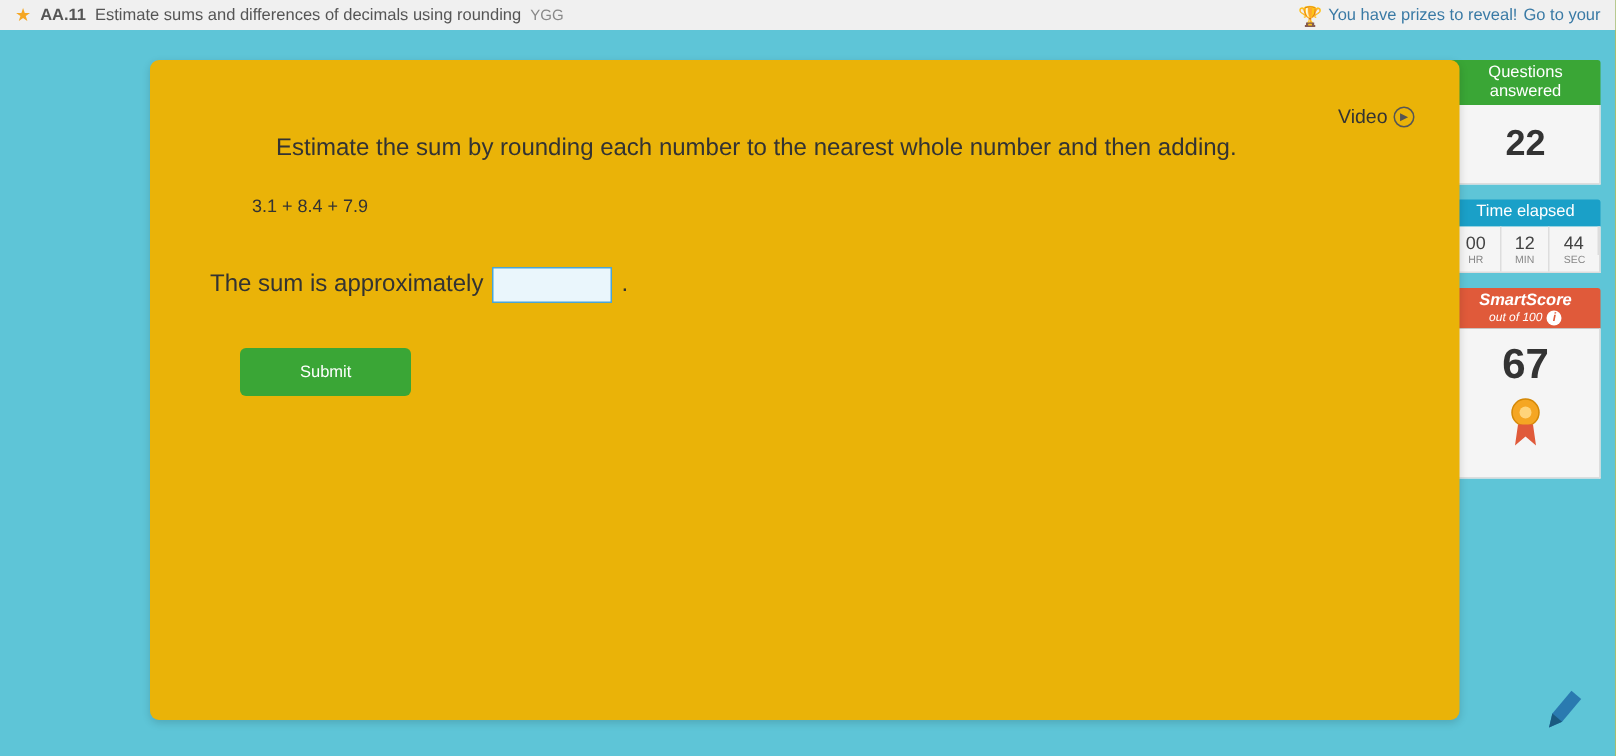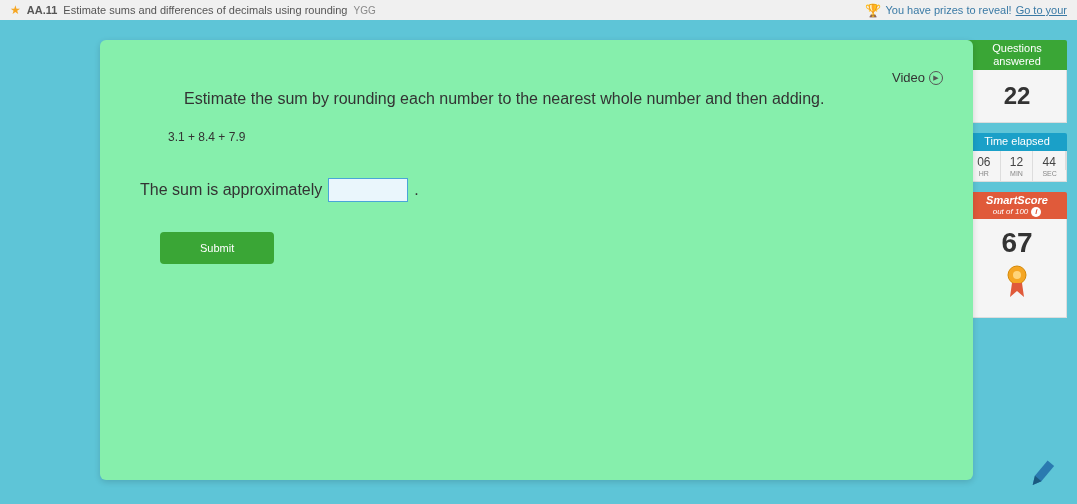--- a/index.html
+++ b/index.html
@@ -34,29 +34,29 @@
     .skill-title { color: #555; }
     .skill-tag { color: #888; font-size: 10px; }
     .top-bar-right {
       display: flex;
       align-items: center;
       gap: 4px;
       color: #3a7aa5;
       font-size: 11px;
     }
     .trophy-icon { font-size: 13px; }
-    .prize-link { text-decoration: underline; cursor: pointer; }
+    .prize-link { cursor: pointer; }
     .main-wrap {
       padding: 20px 10px 0 100px;
       display: flex;
       gap: 0;
       align-items: flex-start;
     }
     .card {
-      background: #86efac;
+      background: #eab308;
       border-radius: 6px;
       padding: 50px 40px 28px 40px;
       flex: 1;
       min-height: 440px;
       box-shadow: 0 2px 6px rgba(0,0,0,0.15);
       position: relative;
     }
     .video-link {
       position: absolute;
       top: 30px;
@@ -249,21 +249,21 @@
   </div>
 
   <div class="side-panel">
     <div class="panel-header">Questions answered</div>
     <div class="panel-value">22</div>
 
     <div class="spacer"></div>
 
     <div class="panel-header blue">Time elapsed</div>
     <div class="time-grid">
-      <div class="time-cell-top">06</div>
+      <div class="time-cell-top">00</div>
       <div class="time-cell-top">12</div>
       <div class="time-cell-top">44</div>
       <div class="time-cell-bot">HR</div>
       <div class="time-cell-bot">MIN</div>
       <div class="time-cell-bot">SEC</div>
     </div>
 
     <div class="spacer"></div>
 
     <div class="panel-header red">

